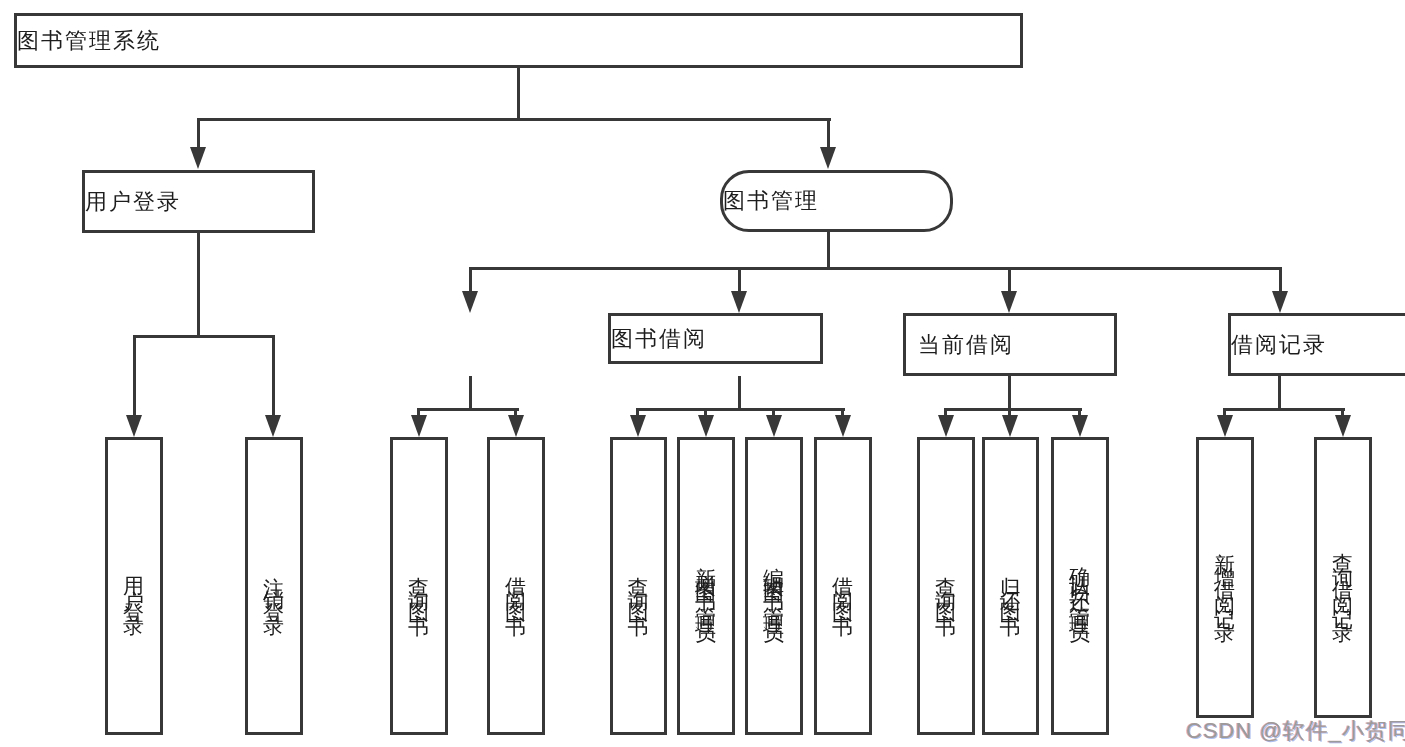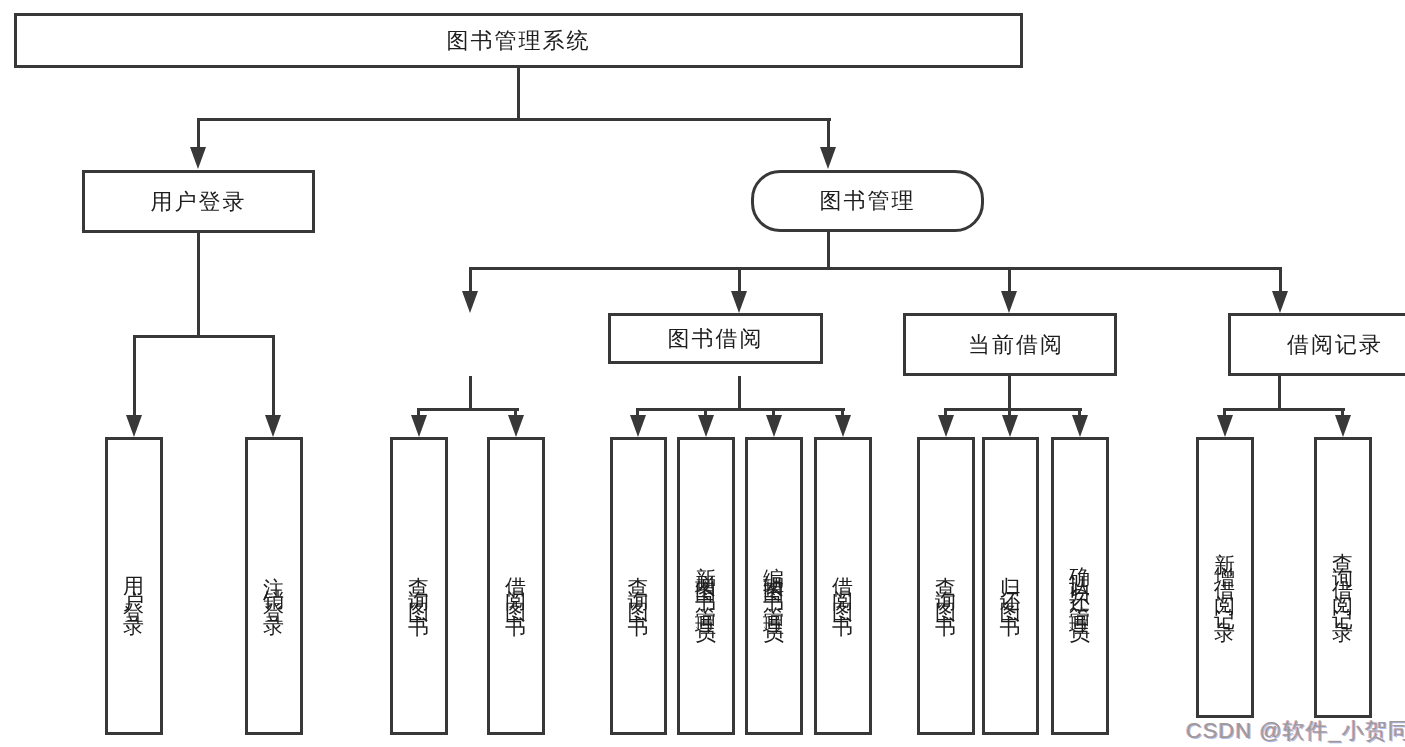--- a/index.html
+++ b/index.html
@@ -8,21 +8,21 @@
     position:relative;
     width:1405px; height:747px;
     background:#ffffff;
     font-family:"Liberation Sans","DejaVu Sans",sans-serif;
     overflow:hidden;
   }
   .box {
     position:absolute;
     border:3px solid #383838;
     background:#ffffff;
-    display:flex; align-items:center; justify-content:center;
+    display:flex; align-items:center; justify-content:flex-start;
     font-size:22px; color:#1d1d1d; letter-spacing:2px;
     white-space:nowrap;
   }
   .vbox {
     position:absolute;
     border:3px solid #383838;
     background:#ffffff;
     display:flex; align-items:center; justify-content:center;
   }
   .vbox span {
@@ -63,21 +63,21 @@
   <div class="line" style="left:517px; top:68px; width:3px; height:53px;"></div>
   <div class="line" style="left:197px; top:118px; width:634px; height:3px;"></div>
   <div class="line" style="left:197px; top:118px; width:3px; height:31px;"></div>
   <div class="arrow" style="left:190px; top:147px;"></div>
   <div class="line" style="left:827px; top:118px; width:3px; height:31px;"></div>
   <div class="arrow" style="left:820px; top:147px;"></div>
 
   <div class="box" style="left:82px; top:170px; width:233px; height:63px;">
     <span>用户登录</span>
   </div>
-  <div class="box" style="left:751px; top:170px; width:233px; height:62px;border-radius:29px;">
+  <div class="box" style="left:720px; top:170px; width:233px; height:62px;border-radius:29px;">
     <span>图书管理</span>
   </div>
 
   <div class="line" style="left:197px; top:233px; width:3px; height:105px;"></div>
   <div class="line" style="left:133px; top:335px; width:142px; height:3px;"></div>
   <div class="line" style="left:133px; top:335px; width:3px; height:82px;"></div>
   <div class="arrow" style="left:126px; top:415px;"></div>
   <div class="line" style="left:272px; top:335px; width:3px; height:82px;"></div>
   <div class="arrow" style="left:265px; top:415px;"></div>
 

